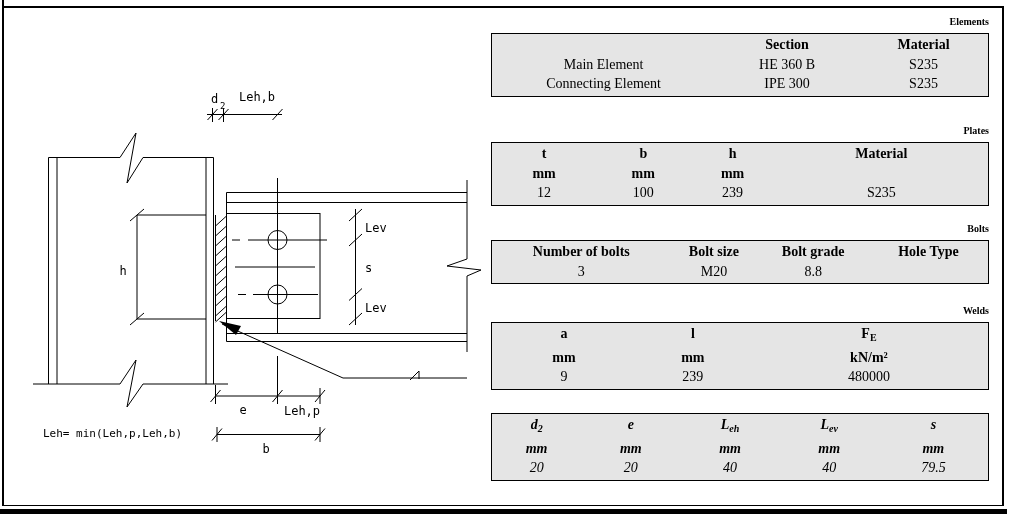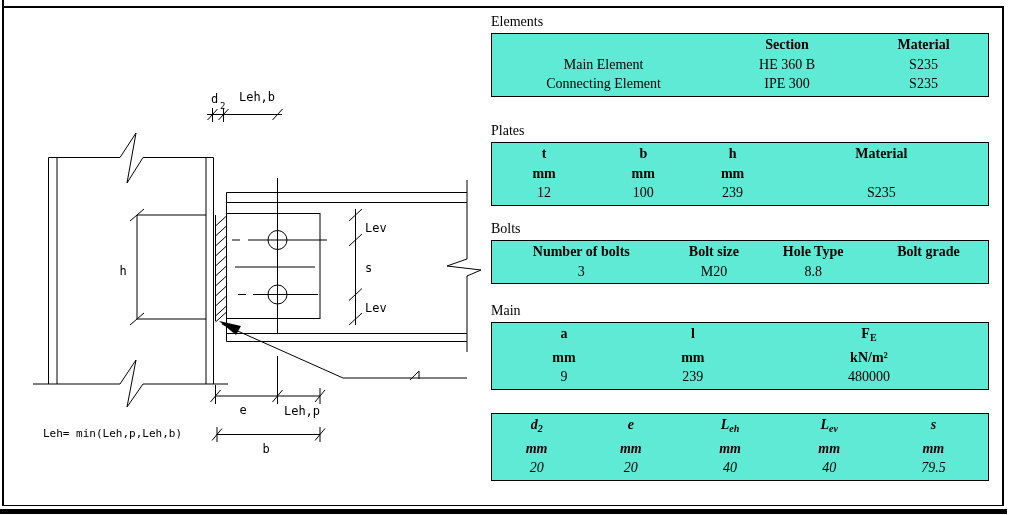--- a/index.html
+++ b/index.html
@@ -8,22 +8,22 @@
     font-family:"Liberation Serif", serif;color:#000;overflow:hidden;
   }
   svg{position:absolute;left:0;top:0;}
   .ln{stroke:#000;stroke-width:1;fill:none;}
   .ln2{stroke:#000;stroke-width:2;fill:none;}
   .dtext{font-family:"DejaVu Sans Mono", monospace;font-size:12px;fill:#000;}
   .dsub{font-family:"DejaVu Sans Mono", monospace;font-size:9px;fill:#000;}
   .dform{font-family:"DejaVu Sans Mono", monospace;font-size:11px;fill:#000;}
 
   .sec{position:absolute;left:491px;width:498px;}
-  .tbl-title{text-align:left;font-weight:normal;font-size:14px;line-height:17px;margin-bottom:3px;}
-  .tbl-box{border:1.5px solid #000;display:grid;padding:1px 0 2px 0;background:#5eead4;}
+  .tbl-title{text-align:right;font-weight:bold;font-size:10px;line-height:17px;margin-bottom:3px;}
+  .tbl-box{border:1.5px solid #000;display:grid;padding:1px 0 2px 0;background:#e5e5e5;}
   .cell{text-align:center;font-size:14px;line-height:19.5px;white-space:nowrap;}
   .b{font-weight:bold;}
   .sb{font-size:10px;font-weight:bold;vertical-align:-3px;}
   .g-elements{grid-template-columns:45% 29% 26%;}
   .g-plates{grid-template-columns:21% 19% 17% 43%;}
   .g-bolts{grid-template-columns:36% 17.5% 22.5% 24%;}
   .g-welds{grid-template-columns:29% 23% 48%;}
   .g-assembly{grid-template-columns:18% 20% 20% 20% 22%;font-style:italic;}
 </style>
 </head>
@@ -191,30 +191,30 @@
     <div class="cell">239</div>
     <div class="cell">S235</div>
   </div>
 </section>
 
 <section class="sec" style="top:220px">
   <div class="tbl-title">Bolts</div>
   <div class="tbl-box g-bolts">
     <div class="cell b">Number of bolts</div>
     <div class="cell b">Bolt size</div>
+    <div class="cell b">Bolt grade</div>
     <div class="cell b">Hole Type</div>
-    <div class="cell b">Bolt grade</div>
     <div class="cell">3</div>
     <div class="cell">M20</div>
     <div class="cell">8.8</div>
   </div>
 </section>
 
 <section class="sec" style="top:302px">
-  <div class="tbl-title">Main</div>
+  <div class="tbl-title">Welds</div>
   <div class="tbl-box g-welds">
     <div class="cell b"><span>a</span><sub class="sb"></sub></div>
     <div class="cell b"><span>l</span><sub class="sb"></sub></div>
     <div class="cell b"><span>F</span><sub class="sb">E</sub></div>
     <div class="cell b">mm</div>
     <div class="cell b">mm</div>
     <div class="cell b">kN/m²</div>
     <div class="cell">9</div>
     <div class="cell">239</div>
     <div class="cell">480000</div>

